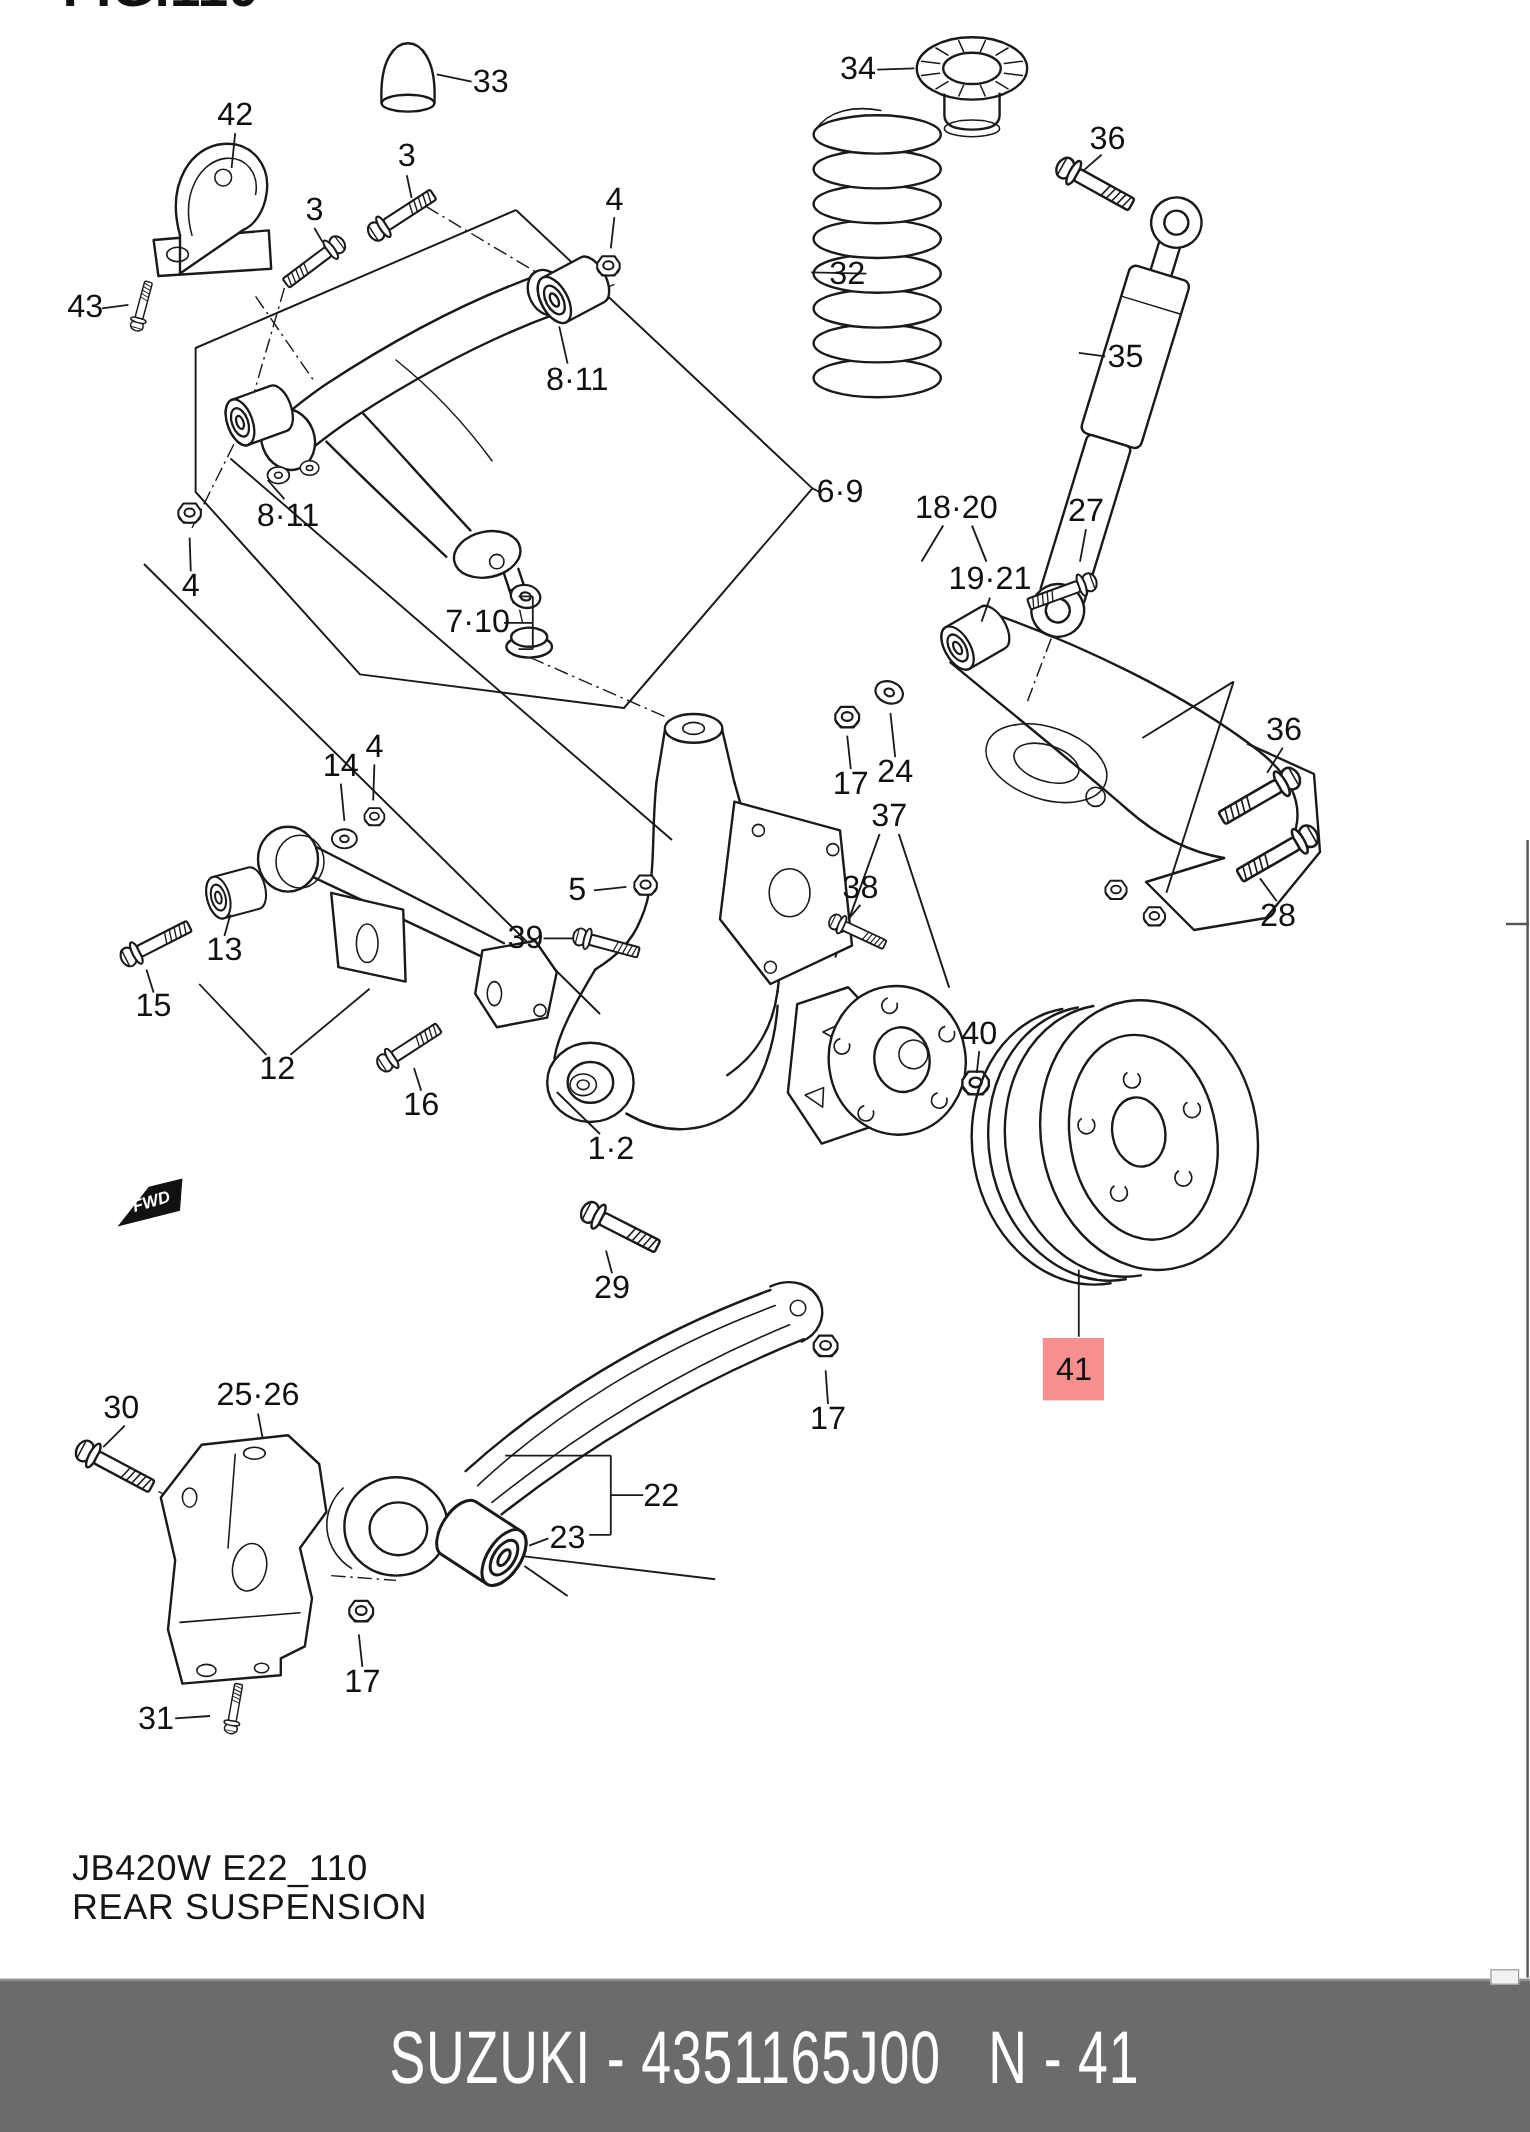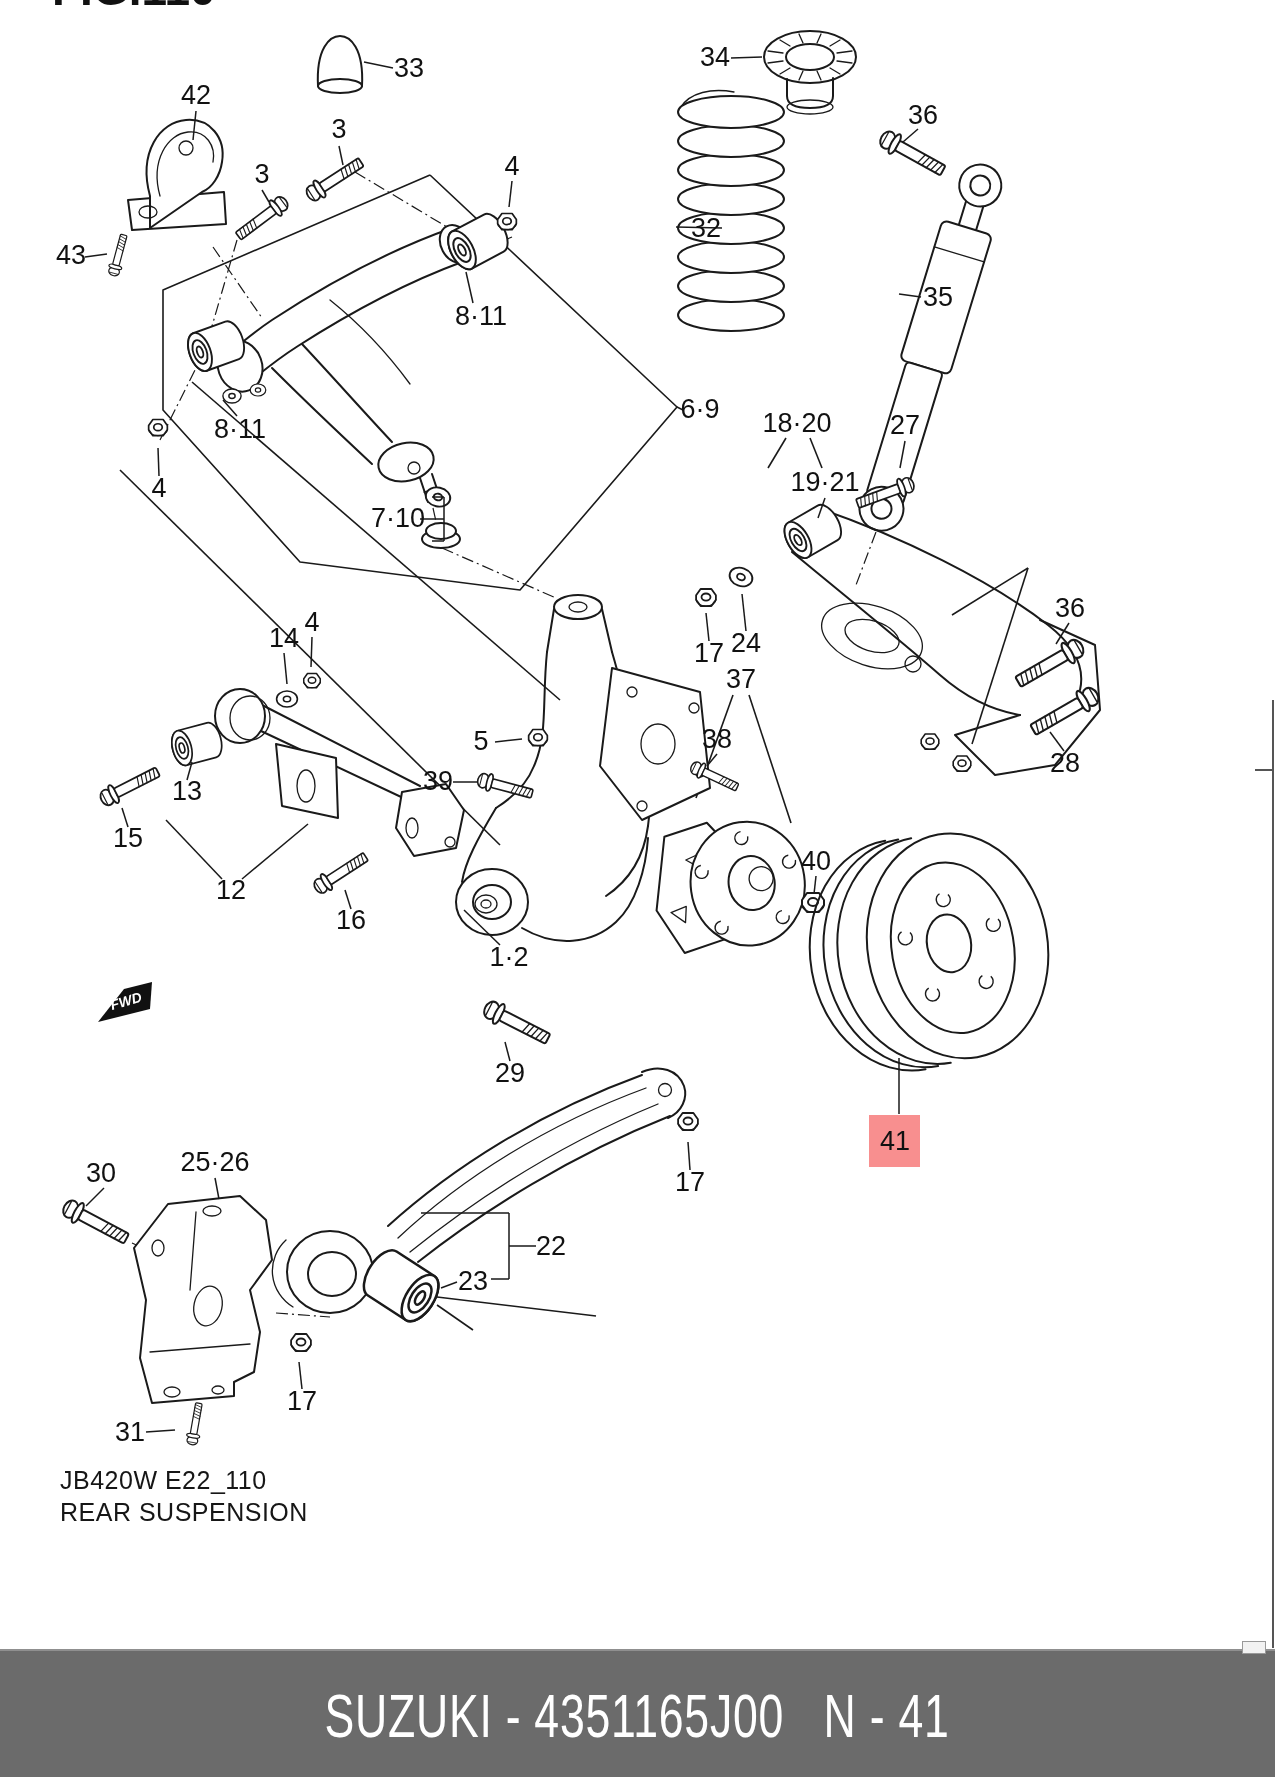--- a/index.html
+++ b/index.html
@@ -12,21 +12,21 @@
   .ln{stroke:#1a1a1a;stroke-width:2;fill:none;stroke-linecap:round;stroke-linejoin:round;}
   .f{fill:#ffffff;}
   .thin{stroke-width:1.3;}
   .leader{stroke:#1a1a1a;stroke-width:1.5;fill:none;}
   .boundary{stroke:#1a1a1a;stroke-width:1.6;fill:none;stroke-linejoin:round;}
   .dashdot{stroke:#1a1a1a;stroke-width:1.2;fill:none;stroke-dasharray:12 4 2 4;}
   .holec{stroke:#1a1a1a;stroke-width:1.4;fill:none;stroke-dasharray:30 9;}
   text.callout{font-size:27px;fill:#111;text-anchor:middle;font-family:"Liberation Sans",sans-serif;}
   text.fwd-text{font-size:14px;font-weight:bold;font-style:italic;fill:#fff;
         font-family:"Liberation Sans",sans-serif;}
-  .doc-note{position:absolute;left:60px;top:1464px;color:#161616;font-size:25px;line-height:32px;
+  .doc-note{position:absolute;left:60px;top:1542px;color:#161616;font-size:30px;line-height:32px;
         letter-spacing:.5px;}
   .footer{position:absolute;left:0;top:1649px;width:1275px;height:128px;background:#6b6b6b;
         border-top:2px solid #8f8f8f;display:flex;align-items:center;justify-content:center;}
   .footer-text{display:flex;gap:55px;color:#fff;font-size:62px;font-weight:400;white-space:nowrap;
         transform:scaleX(.72);letter-spacing:1px;}
   .scroll-line{position:absolute;right:1px;top:700px;width:2px;height:948px;background:#555;}
   .scroll-tick{position:absolute;right:1px;top:769px;width:19px;height:2px;background:#555;}
   .scroll-box{position:absolute;right:9px;top:1641px;width:22px;height:11px;background:#f2f2f2;
         border:1px solid #999;}
 </style>

